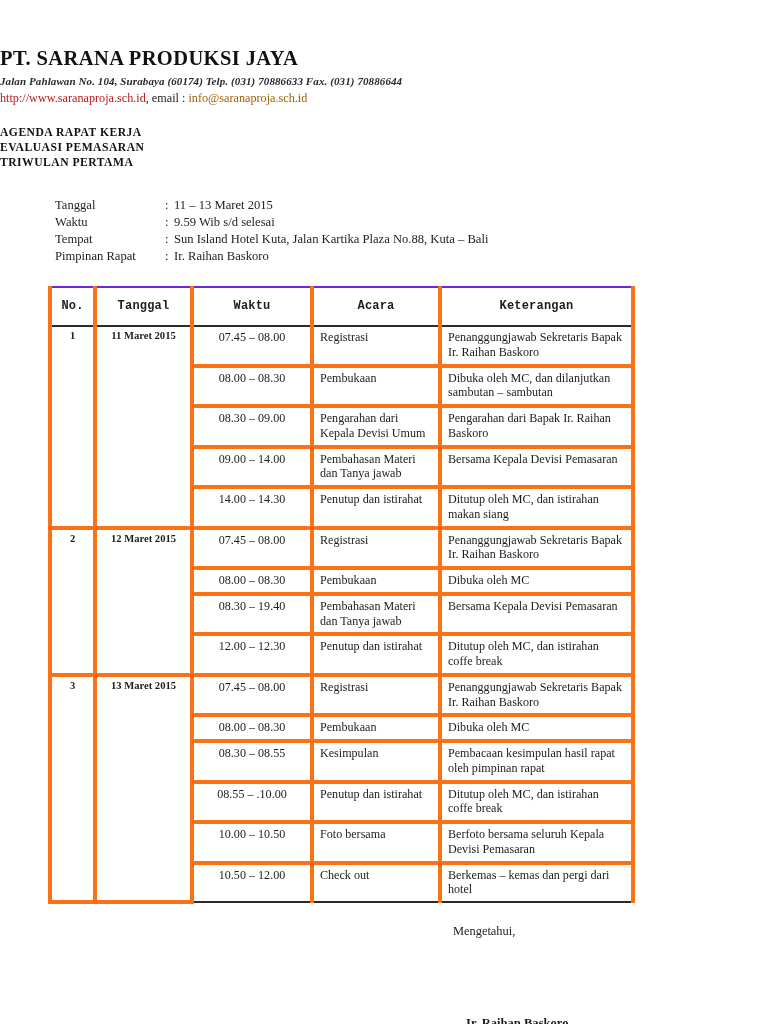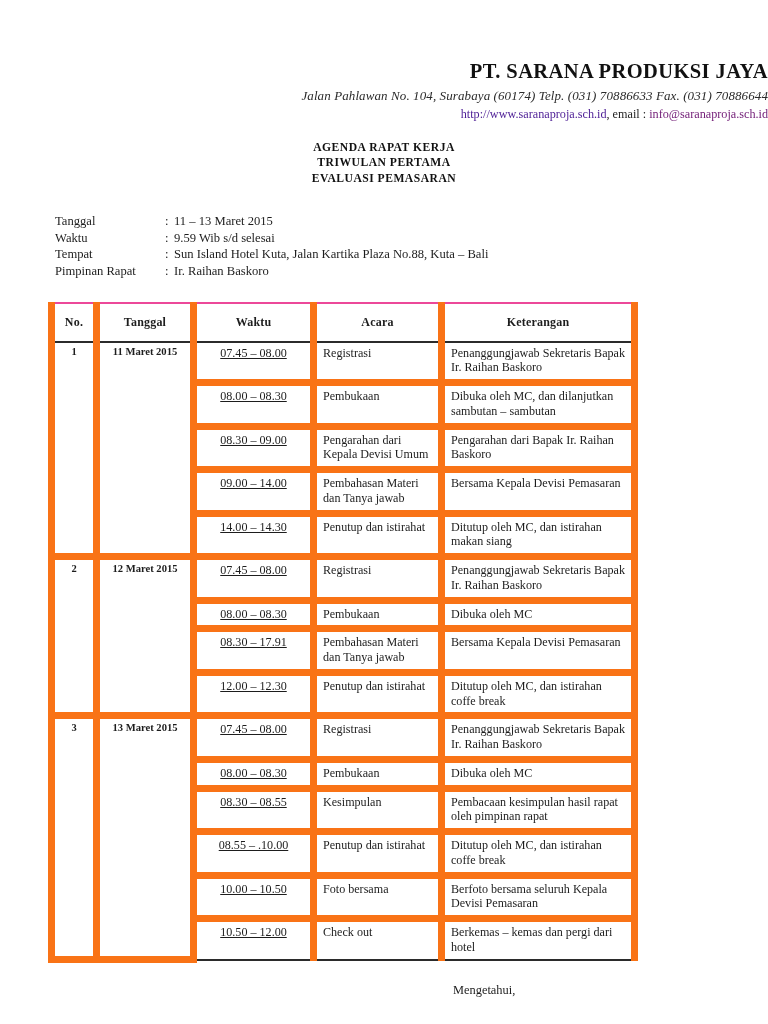--- a/index.html
+++ b/index.html
@@ -19,54 +19,55 @@
   .page {
     width: 768px;
     height: 1024px;
     box-sizing: border-box;
     padding: 0;
     position: relative;
   }
 
   
   .letterhead {
-    text-align: right;
-    padding-top: 60px;
+    text-align: left;
+    padding-top: 47px;
   }
   .company-name {
     font-size: 20.5px;
     font-weight: bold;
     letter-spacing: 0.4px;
     line-height: 1.1;
     color: #111111;
   }
   .company-address {
-    font-size: 13px;
+    font-size: 11px;
     font-style: italic;
     color: #2a2a2a;
     margin-top: 5px;
     line-height: 1.25;
     letter-spacing: 0.1px;
+    font-weight: bold;
   }
   .company-web {
     font-size: 12.2px;
     margin-top: 3px;
     line-height: 1.25;
     color: #6aa39b;
   }
   .company-web .plain {
     color: #1d1d1d;
   }
   .company-web .link {
     color: #6aa39b;
   }
 
   
   .agenda-title {
-    text-align: center;
+    text-align: left;
     margin-top: 18px;
     font-weight: bold;
     font-size: 11.6px;
     letter-spacing: 0.5px;
     line-height: 1.32;
     color: #111111;
   }
 
   
   .meta {
@@ -103,21 +104,21 @@
     font-size: 12.1px;
   }
   table.agenda col.c-no      { width: 45px; }
   table.agenda col.c-tanggal { width: 97px; }
   table.agenda col.c-waktu   { width: 120px; }
   table.agenda col.c-acara   { width: 128px; }
   table.agenda col.c-ket     { width: 193px; }
 
   table.agenda th,
   table.agenda td {
-    border: 7px solid #f97316;
+    border: 4px solid #f97316;
     vertical-align: top;
     padding: 3px 6px 4px 6px;
     line-height: 1.22;
   }
   table.agenda thead th {
     text-align: center;
     font-weight: bold;
     font-size: 12px;
     padding-top: 11px;
     padding-bottom: 11px;
@@ -133,33 +134,33 @@
   td.cell-tanggal {
     text-align: center;
     vertical-align: middle;
     font-size: 10.6px;
     font-weight: bold;
   }
   td.cell-waktu {
     text-align: center;
     vertical-align: middle;
     white-space: nowrap;
-    text-decoration: underline;
   }
   td.cell-acara,
   td.cell-ket {
     text-align: left;
   }
   
   table.agenda tbody tr.group-start > td {
     border-top: 2px solid #2b2b2b;
   }
   table.agenda thead tr th {
-    border-top: 2px solid #ec4899;
+    border-top: 2px solid #6d28d9;
     border-bottom: 2px solid #2b2b2b;
+    font-family: Liberation Mono, monospace;
   }
   table.agenda tbody tr.last-row > td {
     border-bottom: 2px solid #2b2b2b;
   }
   td.cell-no, td.cell-tanggal {
     border-left-width: 1px;
   }
 
   
   .signature {
@@ -192,28 +193,28 @@
 </style>
 </head>
 <body>
 
 <div class="page">
 
   <div class="letterhead">
     <div class="company-name">PT. SARANA PRODUKSI JAYA</div>
     <div class="company-address">Jalan Pahlawan No. 104, Surabaya (60174) Telp. (031) 70886633 Fax. (031) 70886644</div>
     <div class="company-web">
-      <span class="link" style="color: #4c1d95;">http://www.saranaproja.sch.id</span><span class="plain">, email : </span><span class="link" style="color: #701a75; margin-top: 32px;">info@saranaproja.sch.id</span>
+      <span class="link" style="color: #b91c1c;">http://www.saranaproja.sch.id</span><span class="plain">, email : </span><span class="link" style="color: #a16207; margin-top: 32px;">info@saranaproja.sch.id</span>
     </div>
   </div>
 
   <div class="agenda-title">
     <div>AGENDA RAPAT KERJA</div>
+    <div>EVALUASI PEMASARAN</div>
     <div>TRIWULAN PERTAMA</div>
-    <div>EVALUASI PEMASARAN</div>
   </div>
 
   <div class="meta">
     <div class="meta-row">
       <span class="meta-label">Tanggal</span>
       <span class="meta-sep">:</span>
       <span class="meta-value">11 – 13 Maret 2015</span>
     </div>
     <div class="meta-row">
       <span class="meta-label">Waktu</span>
@@ -284,21 +285,21 @@
             <td class="cell-waktu">07.45 – 08.00</td>
             <td class="cell-acara">Registrasi</td>
             <td class="cell-ket">Penanggungjawab Sekretaris Bapak Ir. Raihan Baskoro</td>
           </tr>
           <tr>
             <td class="cell-waktu">08.00 – 08.30</td>
             <td class="cell-acara">Pembukaan</td>
             <td class="cell-ket">Dibuka oleh MC</td>
           </tr>
           <tr>
-            <td class="cell-waktu">08.30 – 17.91</td>
+            <td class="cell-waktu">08.30 – 19.40</td>
             <td class="cell-acara">Pembahasan Materi dan Tanya jawab</td>
             <td class="cell-ket">Bersama Kepala Devisi Pemasaran</td>
           </tr>
           <tr>
             <td class="cell-waktu">12.00 – 12.30</td>
             <td class="cell-acara">Penutup dan istirahat</td>
             <td class="cell-ket">Ditutup oleh MC, dan istirahan coffe break</td>
           </tr>
           <tr class="group-start">
             <td class="cell-no" rowspan="6">3</td>

